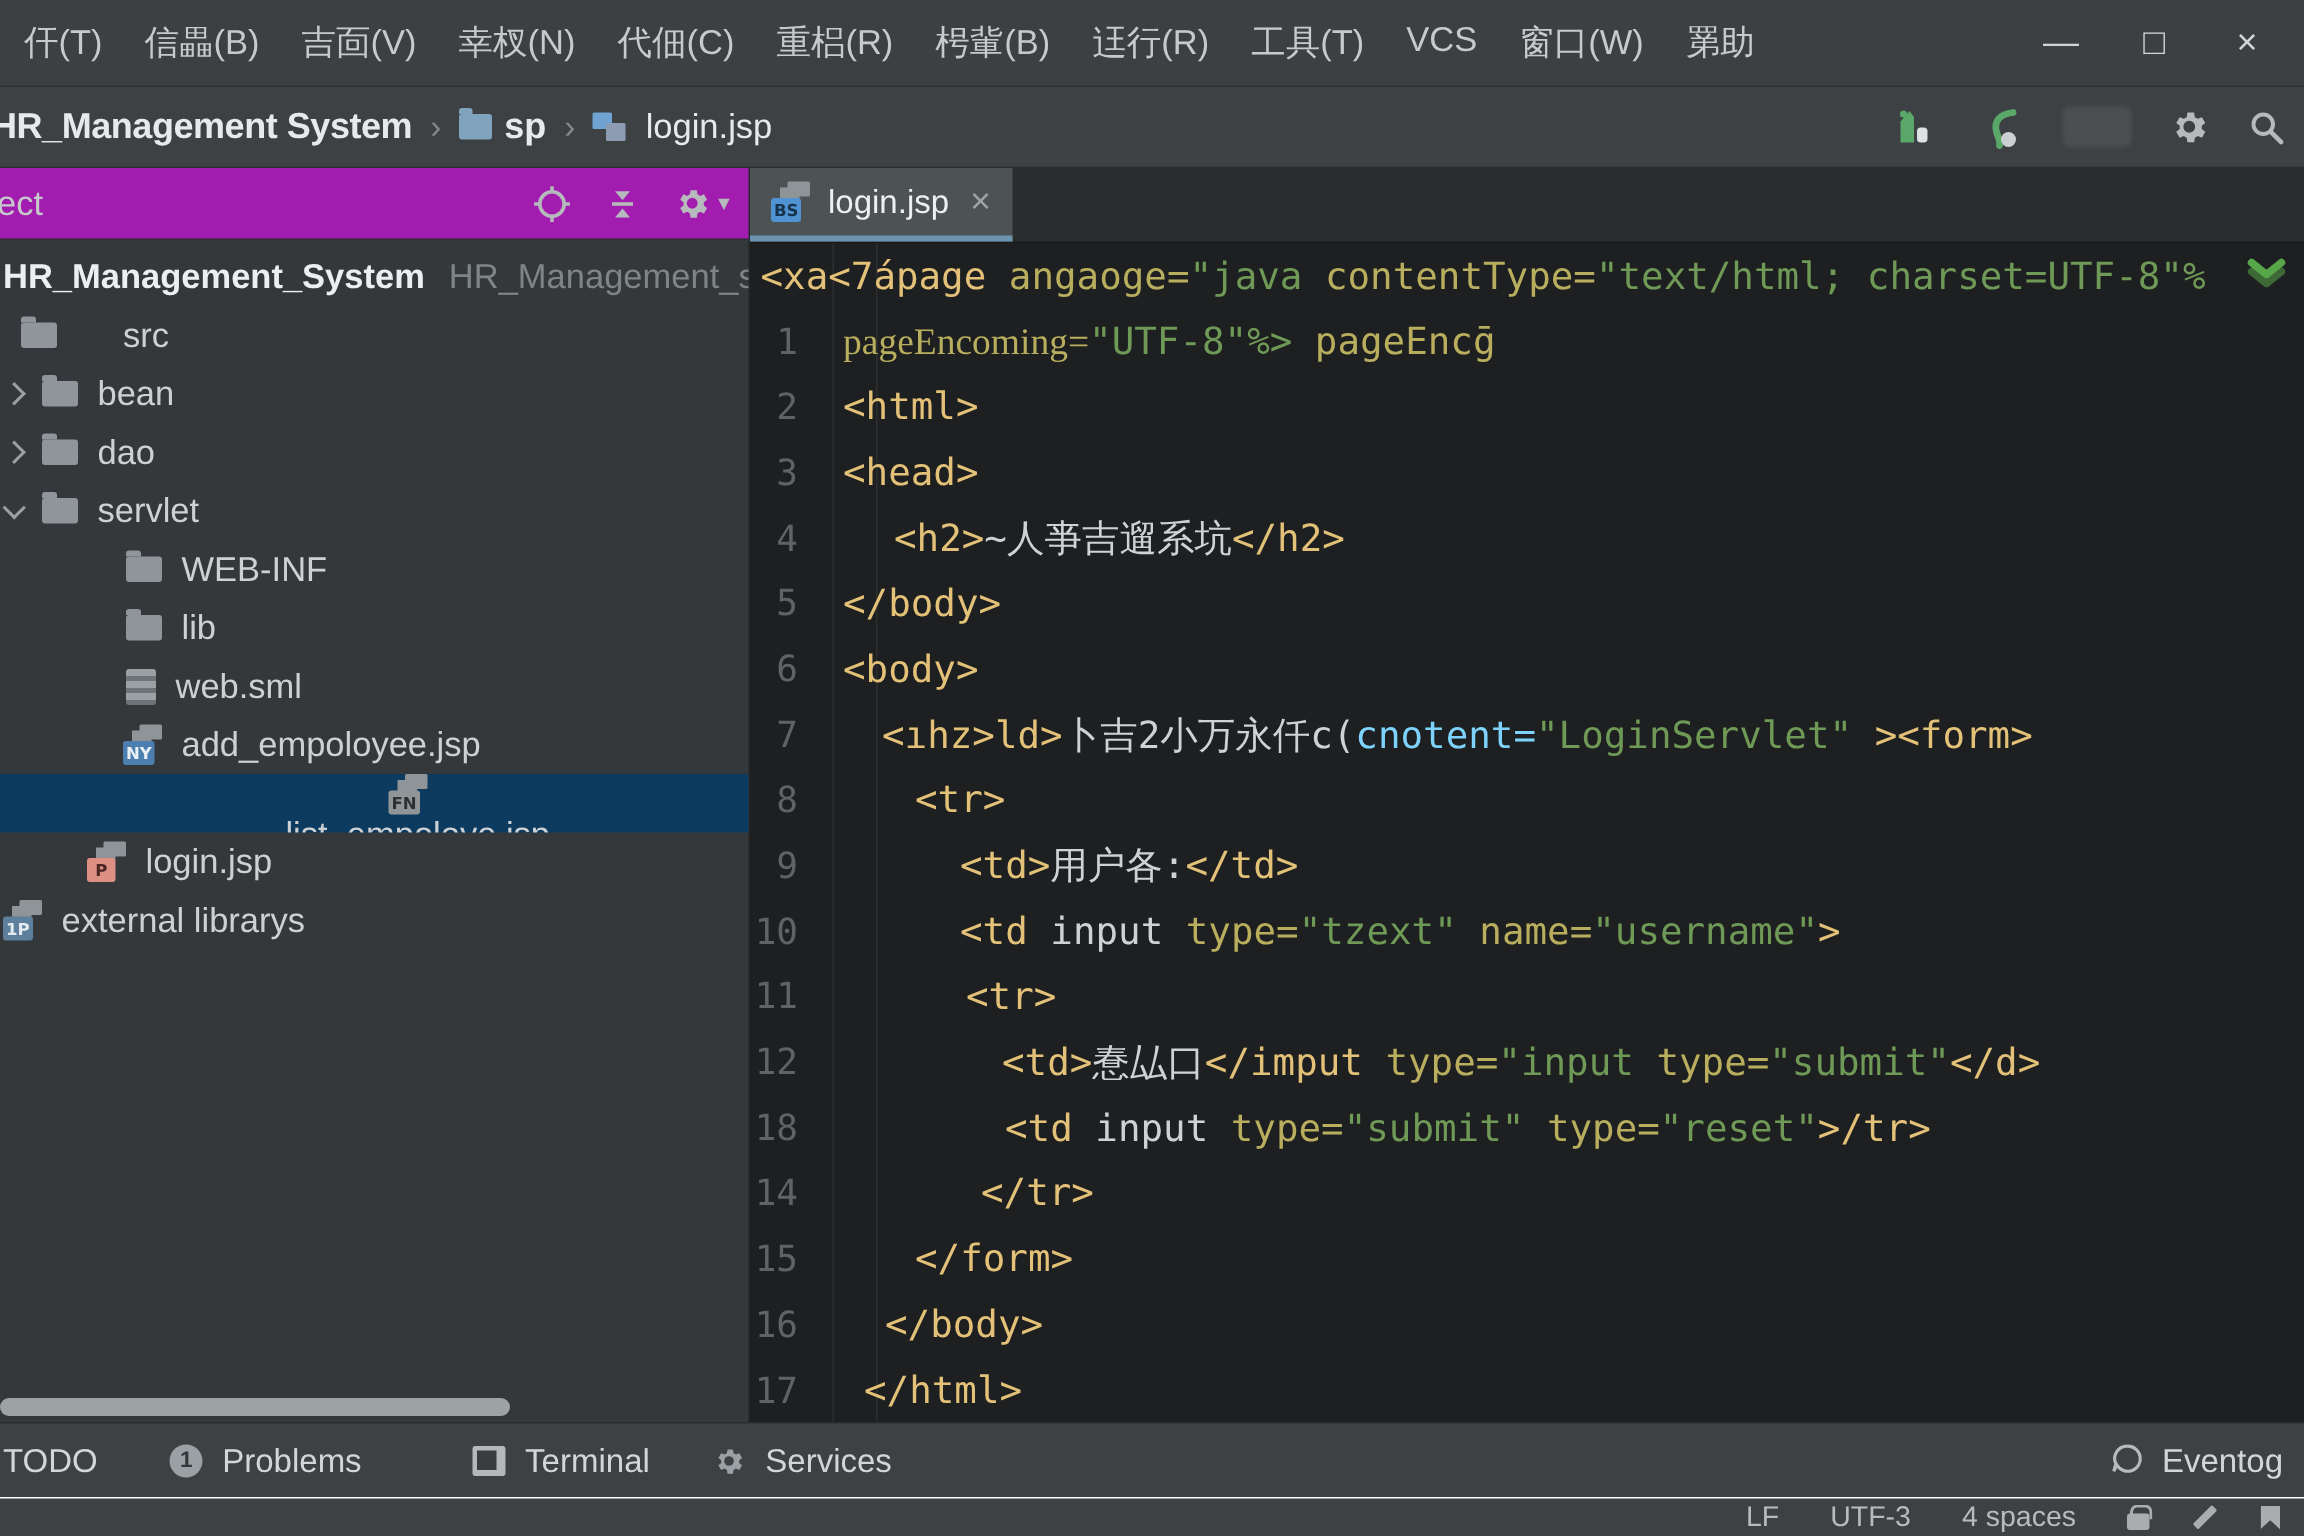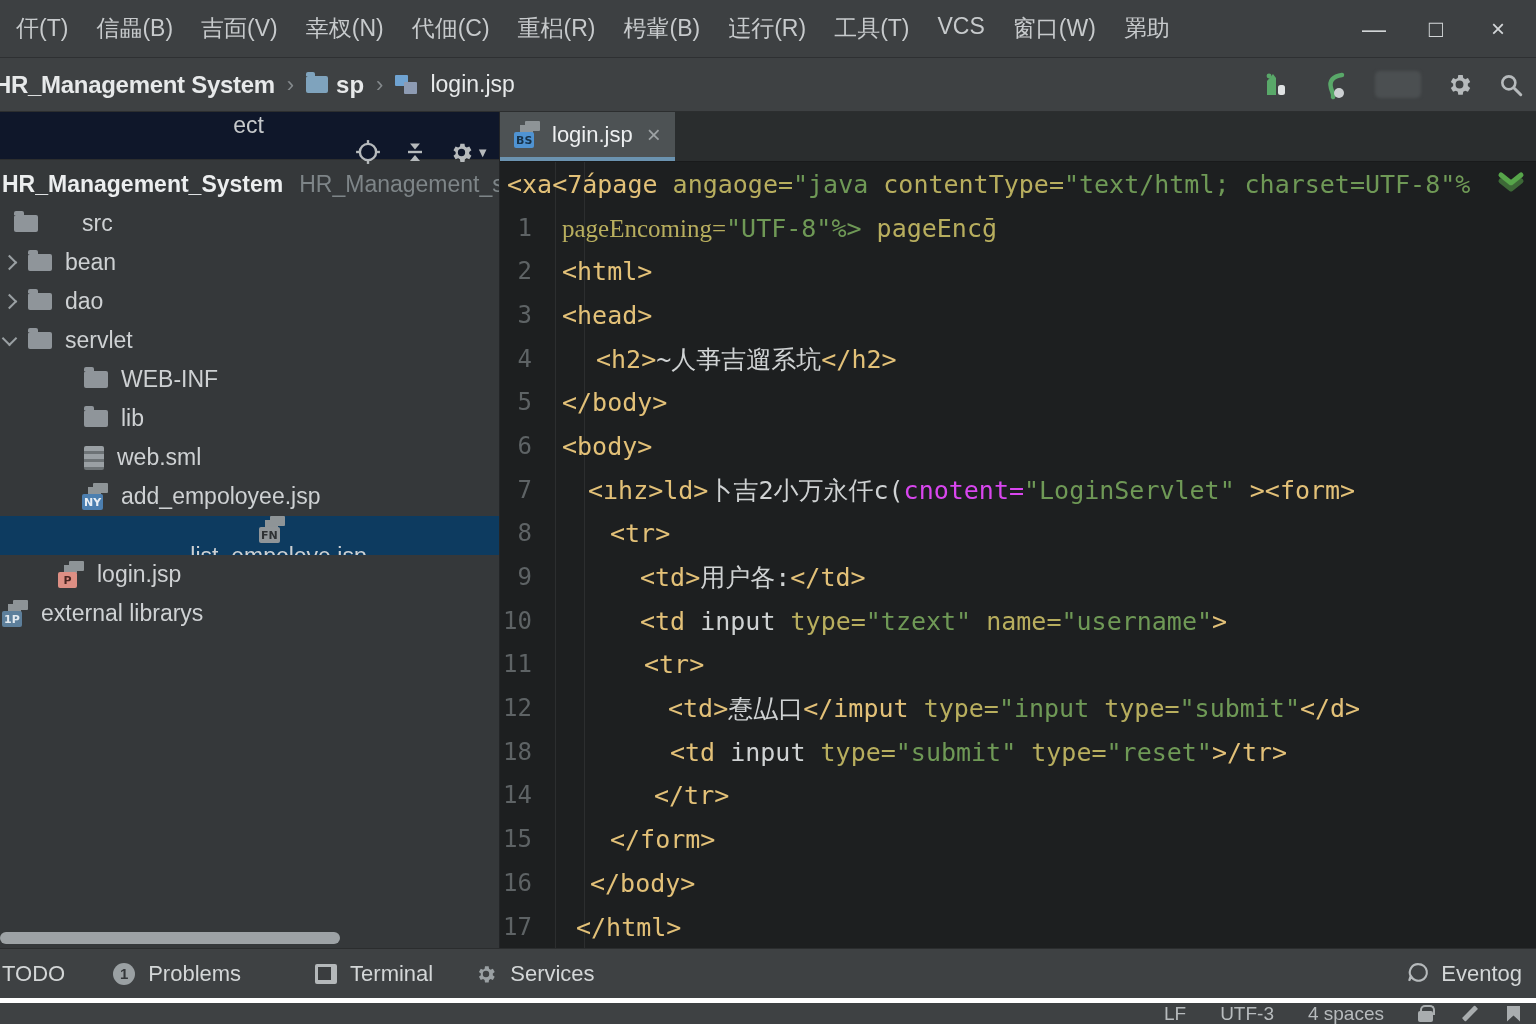--- a/index.html
+++ b/index.html
@@ -27,22 +27,22 @@
   .crumb-jsp-icon::before { content:''; position:absolute; left:0; top:2px; width:13px; height:11px; background:#6fa3d2; border-radius:1px; }
   .crumb-jsp-icon::after  { content:''; position:absolute; left:9px; top:9px; width:13px; height:12px; background:#8d9bb3; border-radius:1px; }
   .crumb-file-label { font-size:23px; }
   .toolbar-right { margin-left:auto; display:flex; align-items:center; gap:25px; padding-right:12px; }
   .blur-chip { width:46px; height:27px; background:#4b4f51; border-radius:5px; filter:blur(1.5px); }
 
   
   .main { height:836px; display:flex; }
   .project-panel { width:500px; background:#35383a; border-right:1px solid #232527;
     position:relative; flex:none; }
-  .panel-header { height:48px; background:#0f172a; border-bottom:1px solid #2c2e2f;
-    display:flex; align-items:center; color:#c6c9cb; font-size:23px;flex-direction:column; }
+  .panel-header { height:48px; background:#a21caf; border-bottom:1px solid #2c2e2f;
+    display:flex; align-items:center; color:#c6c9cb; font-size:23px; }
   .panel-header-label { margin-left:-2px; }
   .ph-icons { margin-left:auto; display:flex; align-items:center; gap:22px; padding-right:10px; }
   .gear-wrap { display:flex; align-items:center; gap:2px; }
   .dd-arrow { color:#b6babc; font-size:13px; }
 
   .tree { padding-top:5px; font-size:23px; color:#ced1d3; }
   .tree-row { height:39px; display:flex; align-items:center; white-space:nowrap; overflow:hidden; }
   .tree-row.selected { background:#0d3b60; }
   .tree-label.bold { font-weight:bold; color:#eceeef; }
   .tree-suffix { color:#7e8588; margin-left:16px; }
@@ -82,21 +82,21 @@
   .toolbottom { height:50px; background:#3e4143; border-top:1px solid #2b2d2e;
     display:flex; align-items:center; color:#d3d6d7; font-size:22px; }
   .tb-item { display:flex; align-items:center; gap:13px; }
   .alert-circle { width:22px; height:22px; border-radius:50%; background:#9aa0a3; color:#34373a;
     font-size:15px; font-weight:bold; display:flex; align-items:center; justify-content:center; }
   .terminal-icon { width:22px; height:20px; background:#b4b8ba; border-radius:2px; position:relative; }
   .terminal-icon::before { content:''; position:absolute; left:3px; top:3px; right:6px; bottom:4px; background:#3a3d3f; }
   .tb-right { margin-left:auto; display:flex; align-items:center; gap:10px; padding-right:14px; }
 
   
-  .statusbar { height:26px; background:#3e4143; border-top:5px solid #ffffff;
+  .statusbar { height:26px; background:#3e4143; border-top:1px solid #ffffff;
     display:flex; align-items:center; justify-content:flex-end; gap:34px;
     padding-right:16px; font-size:19px; color:#b7bbbd; }
   .sb-icons { display:flex; align-items:center; gap:28px; }
   .lock-icon { width:15px; height:11px; background:#a9adaf; border-radius:2px; position:relative; margin-top:5px; }
   .lock-icon::before { content:''; position:absolute; left:2px; top:-6px; width:11px; height:8px;
     border:2px solid #a9adaf; border-bottom:none; border-radius:5px 5px 0 0; }
   .edit-icon { width:18px; height:5px; background:#a9adaf; transform:rotate(-45deg); border-radius:1px; }
   .bookmark-icon { width:13px; height:16px; background:#a9adaf;
     clip-path:polygon(0 0,100% 0,100% 100%,50% 62%,0 100%); }
 
@@ -304,21 +304,21 @@
         <div class="line">
           <span class="lnum">5</span>
           <span class="content" style="left: 62px;"><span style="color: rgb(227, 193, 120);">&lt;/body&gt;</span></span>
         </div>
         <div class="line">
           <span class="lnum">6</span>
           <span class="content" style="left: 62px;"><span style="color: rgb(227, 193, 120);">&lt;body&gt;</span></span>
         </div>
         <div class="line">
           <span class="lnum">7</span>
-          <span class="content" style="left: 88px;"><span style="color: rgb(227, 193, 120);">&lt;ıhz&gt;ld&gt;</span><span style="color: rgb(207, 210, 211);">卜吉2小万永仟c(</span><span style="color: #d946ef;">cnotent=</span><span style="color: rgb(111, 153, 86);">"LoginServlet" </span><span style="color: rgb(227, 193, 120);">&gt;&lt;form&gt;</span></span>
+          <span class="content" style="left: 88px;"><span style="color: rgb(227, 193, 120);">&lt;ıhz&gt;ld&gt;</span><span style="color: rgb(207, 210, 211);">卜吉2小万永仟c(</span><span style="color: #7dd3fc;">cnotent=</span><span style="color: rgb(111, 153, 86);">"LoginServlet" </span><span style="color: rgb(227, 193, 120);">&gt;&lt;form&gt;</span></span>
         </div>
         <div class="line">
           <span class="lnum">8</span>
           <span class="content" style="left: 110px;"><span style="color: rgb(227, 193, 120);">&lt;tr&gt;</span></span>
         </div>
         <div class="line">
           <span class="lnum">9</span>
           <span class="content" style="left: 140px;"><span style="color: rgb(227, 193, 120);">&lt;td&gt;</span><span style="color: rgb(207, 210, 211);">用户各:</span><span style="color: rgb(227, 193, 120);">&lt;/td&gt;</span></span>
         </div>
         <div class="line">

